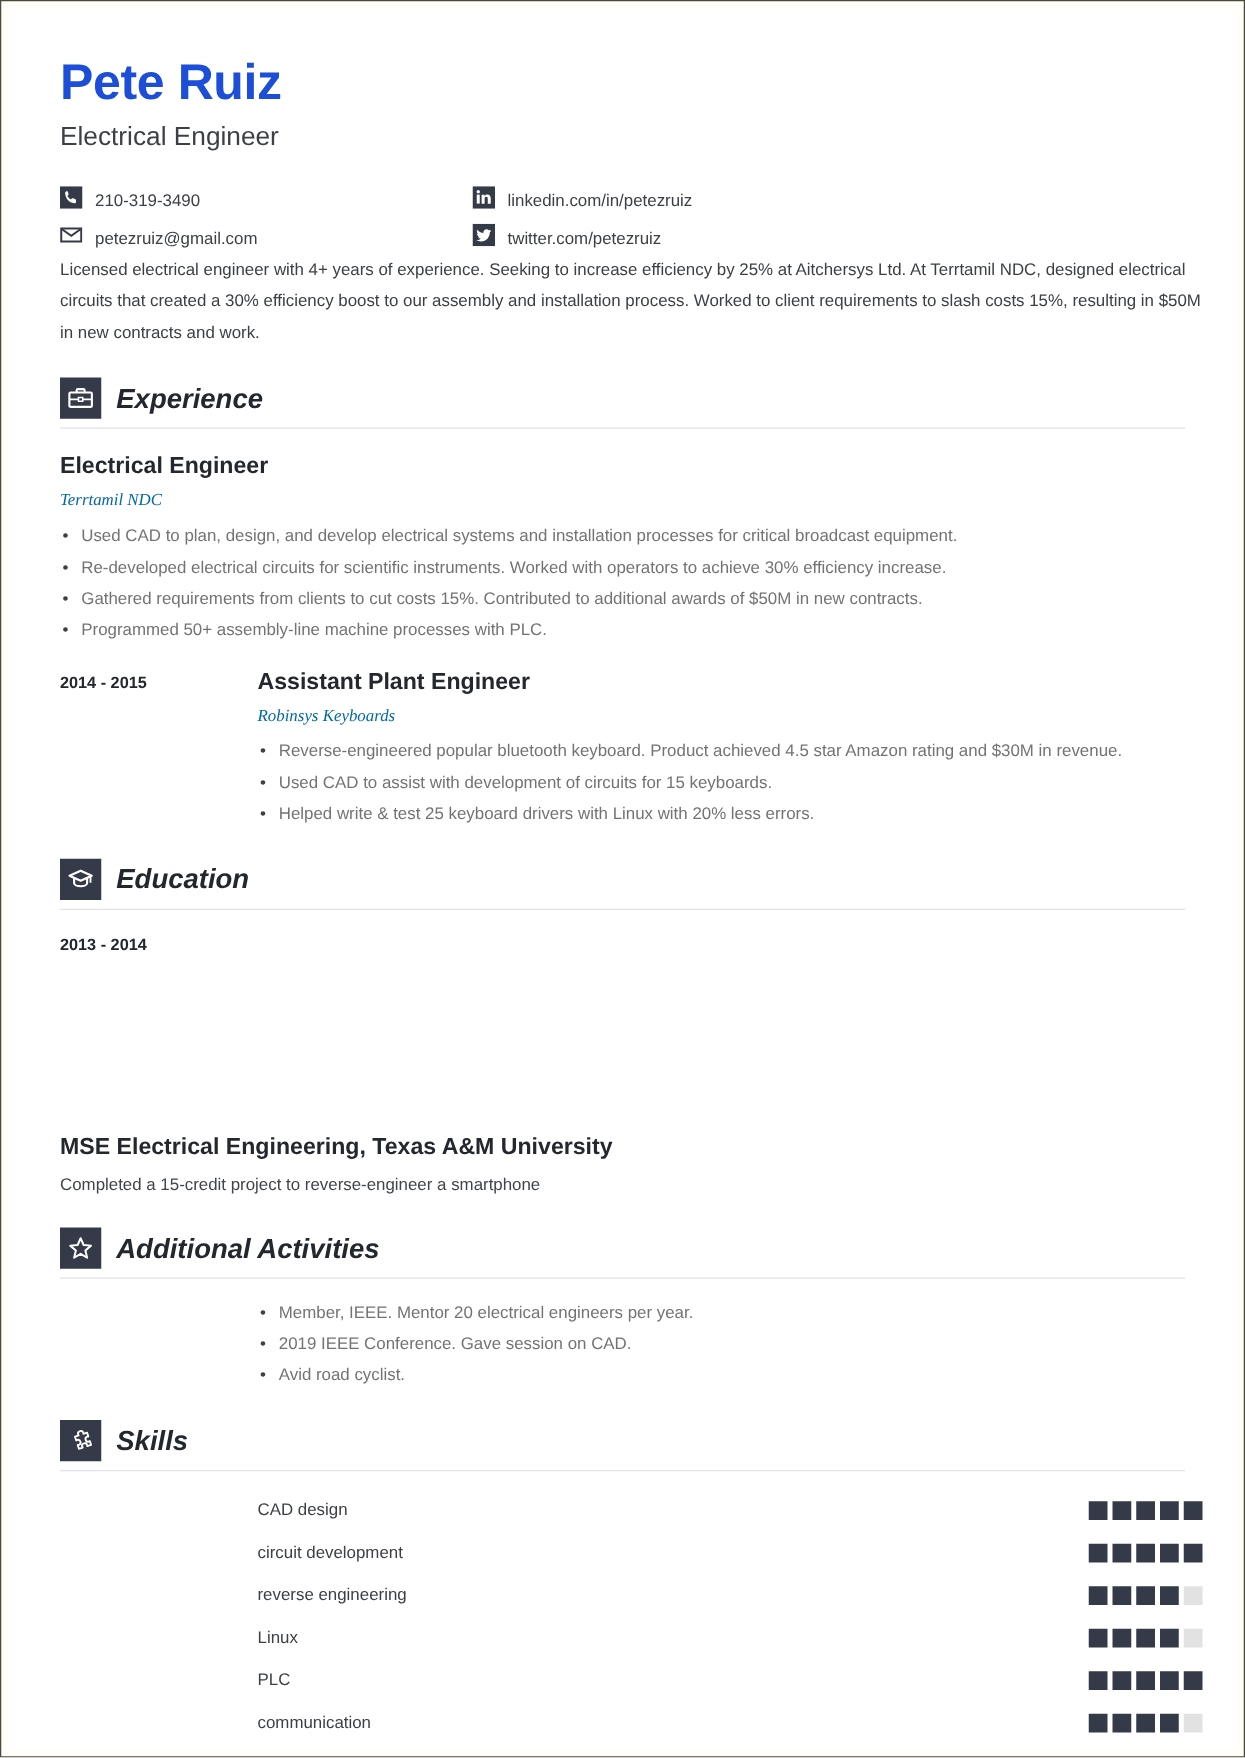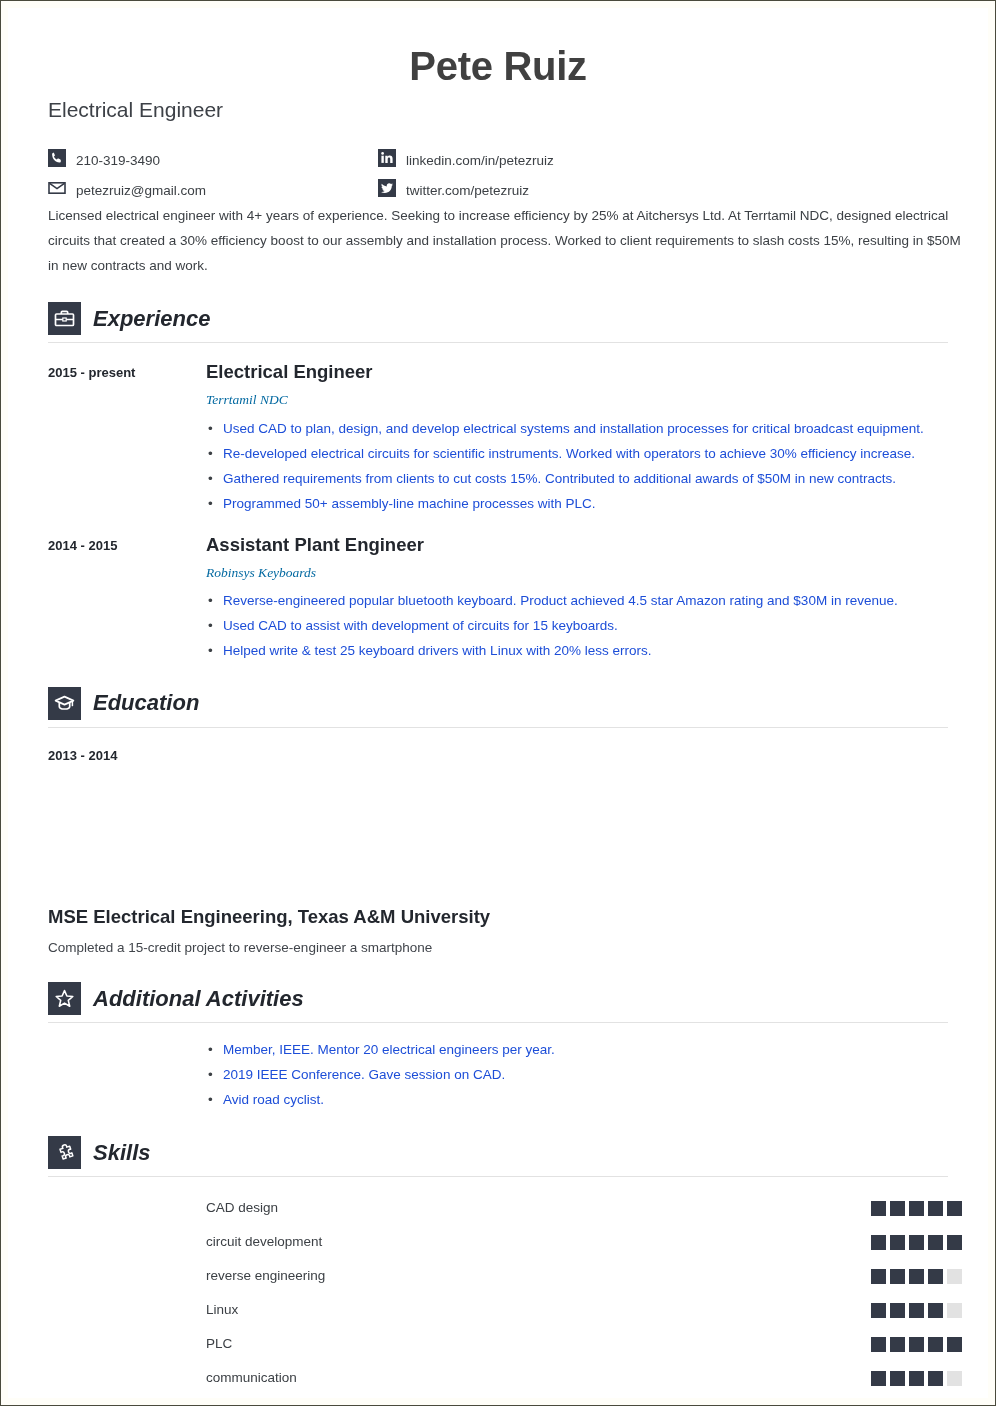--- a/index.html
+++ b/index.html
@@ -26,25 +26,24 @@
     height: 1390px;
     background: #ffffff;
     box-sizing: border-box;
     padding: 30px 40px 0 40px;
   }
 
   
   .name {
     font-size: 40px;
     font-weight: bold;
-    color: #404040;
+    color: #1d4ed8;
     letter-spacing: -0.3px;
     line-height: 1.1;
     margin: 6px 0 0 0;
-    text-align: center;
   }
   .job-title {
     font-size: 21px;
     font-weight: normal;
     color: #3d4147;
     margin: 9px 0 0 0;
     line-height: 1.2;
   }
 
   .contact-grid {
@@ -156,21 +155,21 @@
   ul.bullets {
     list-style: none;
     margin: 7px 0 0 0;
     padding: 0;
   }
   ul.bullets li {
     position: relative;
     padding-left: 17px;
     font-size: 13.5px;
     line-height: 25px;
-    color: #1d4ed8;
+    color: #737373;
   }
   ul.bullets li::before {
     content: "\2022";
     position: absolute;
     left: 2px;
     top: 0;
     color: #3c4045;
     font-size: 13.5px;
     line-height: 25px;
   }
@@ -281,21 +280,20 @@
             <path d="M7.3 6V4.4c0-.6.5-1.1 1.1-1.1h4.2c.6 0 1.1.5 1.1 1.1V6" fill="none" stroke="#ffffff" stroke-width="1.7"></path>
             <line x1="1.5" y1="11.5" x2="19.5" y2="11.5" stroke="#ffffff" stroke-width="1.5"></line>
             <rect x="8.8" y="10" width="3.4" height="3" fill="#343a47" stroke="#ffffff" stroke-width="1.2"></rect>
           </svg>
         </span>
         <span class="section-title">Experience</span>
       </div>
       <div class="section-rule"></div>
 
       <div class="entry">
-        <div class="entry-date">2015 - present</div>
         <div class="entry-body">
           <div class="entry-role">Electrical Engineer</div>
           <div class="entry-org">Terrtamil NDC</div>
           <ul class="bullets">
             <li>Used CAD to plan, design, and develop electrical systems and installation processes for critical broadcast equipment.</li>
             <li>Re-developed electrical circuits for scientific instruments. Worked with operators to achieve 30% efficiency increase.</li>
             <li>Gathered requirements from clients to cut costs 15%. Contributed to additional awards of $50M in new contracts.</li>
             <li>Programmed 50+ assembly-line machine processes with PLC.</li>
           </ul>
         </div>

